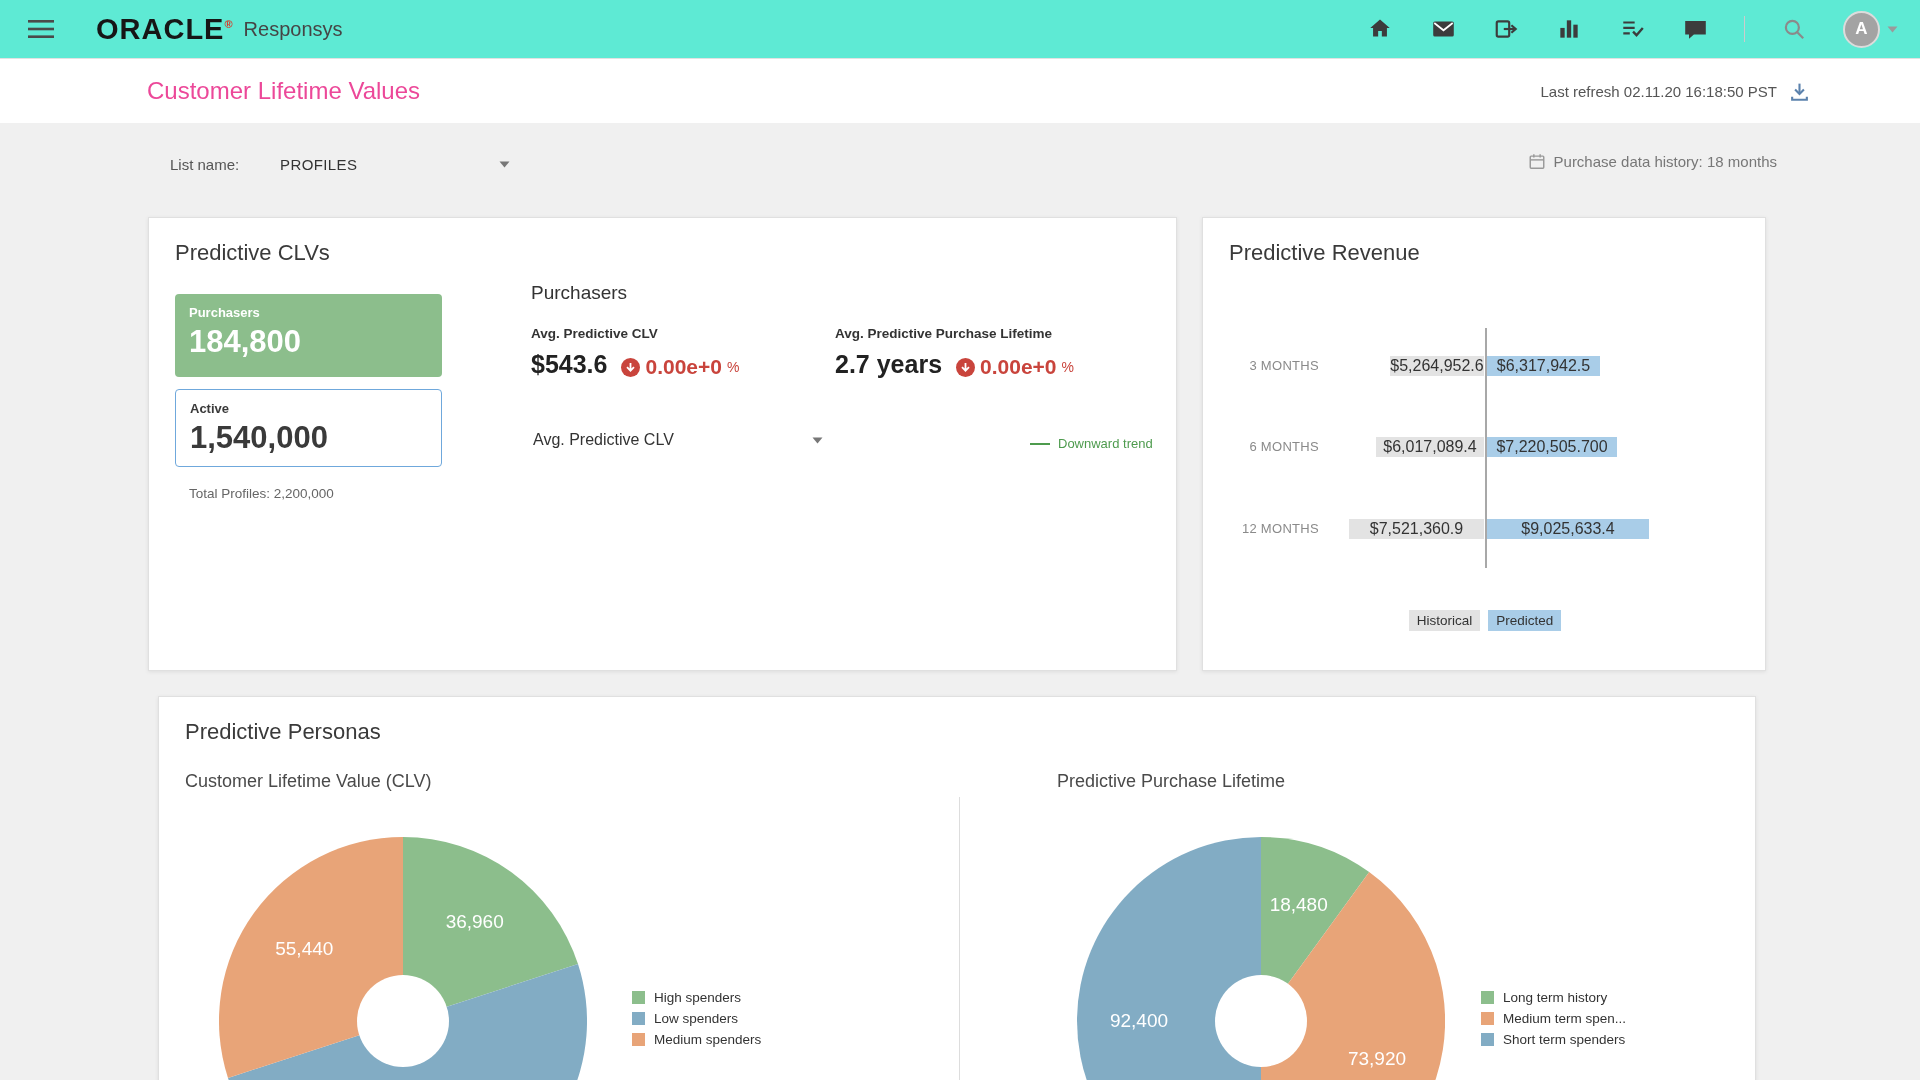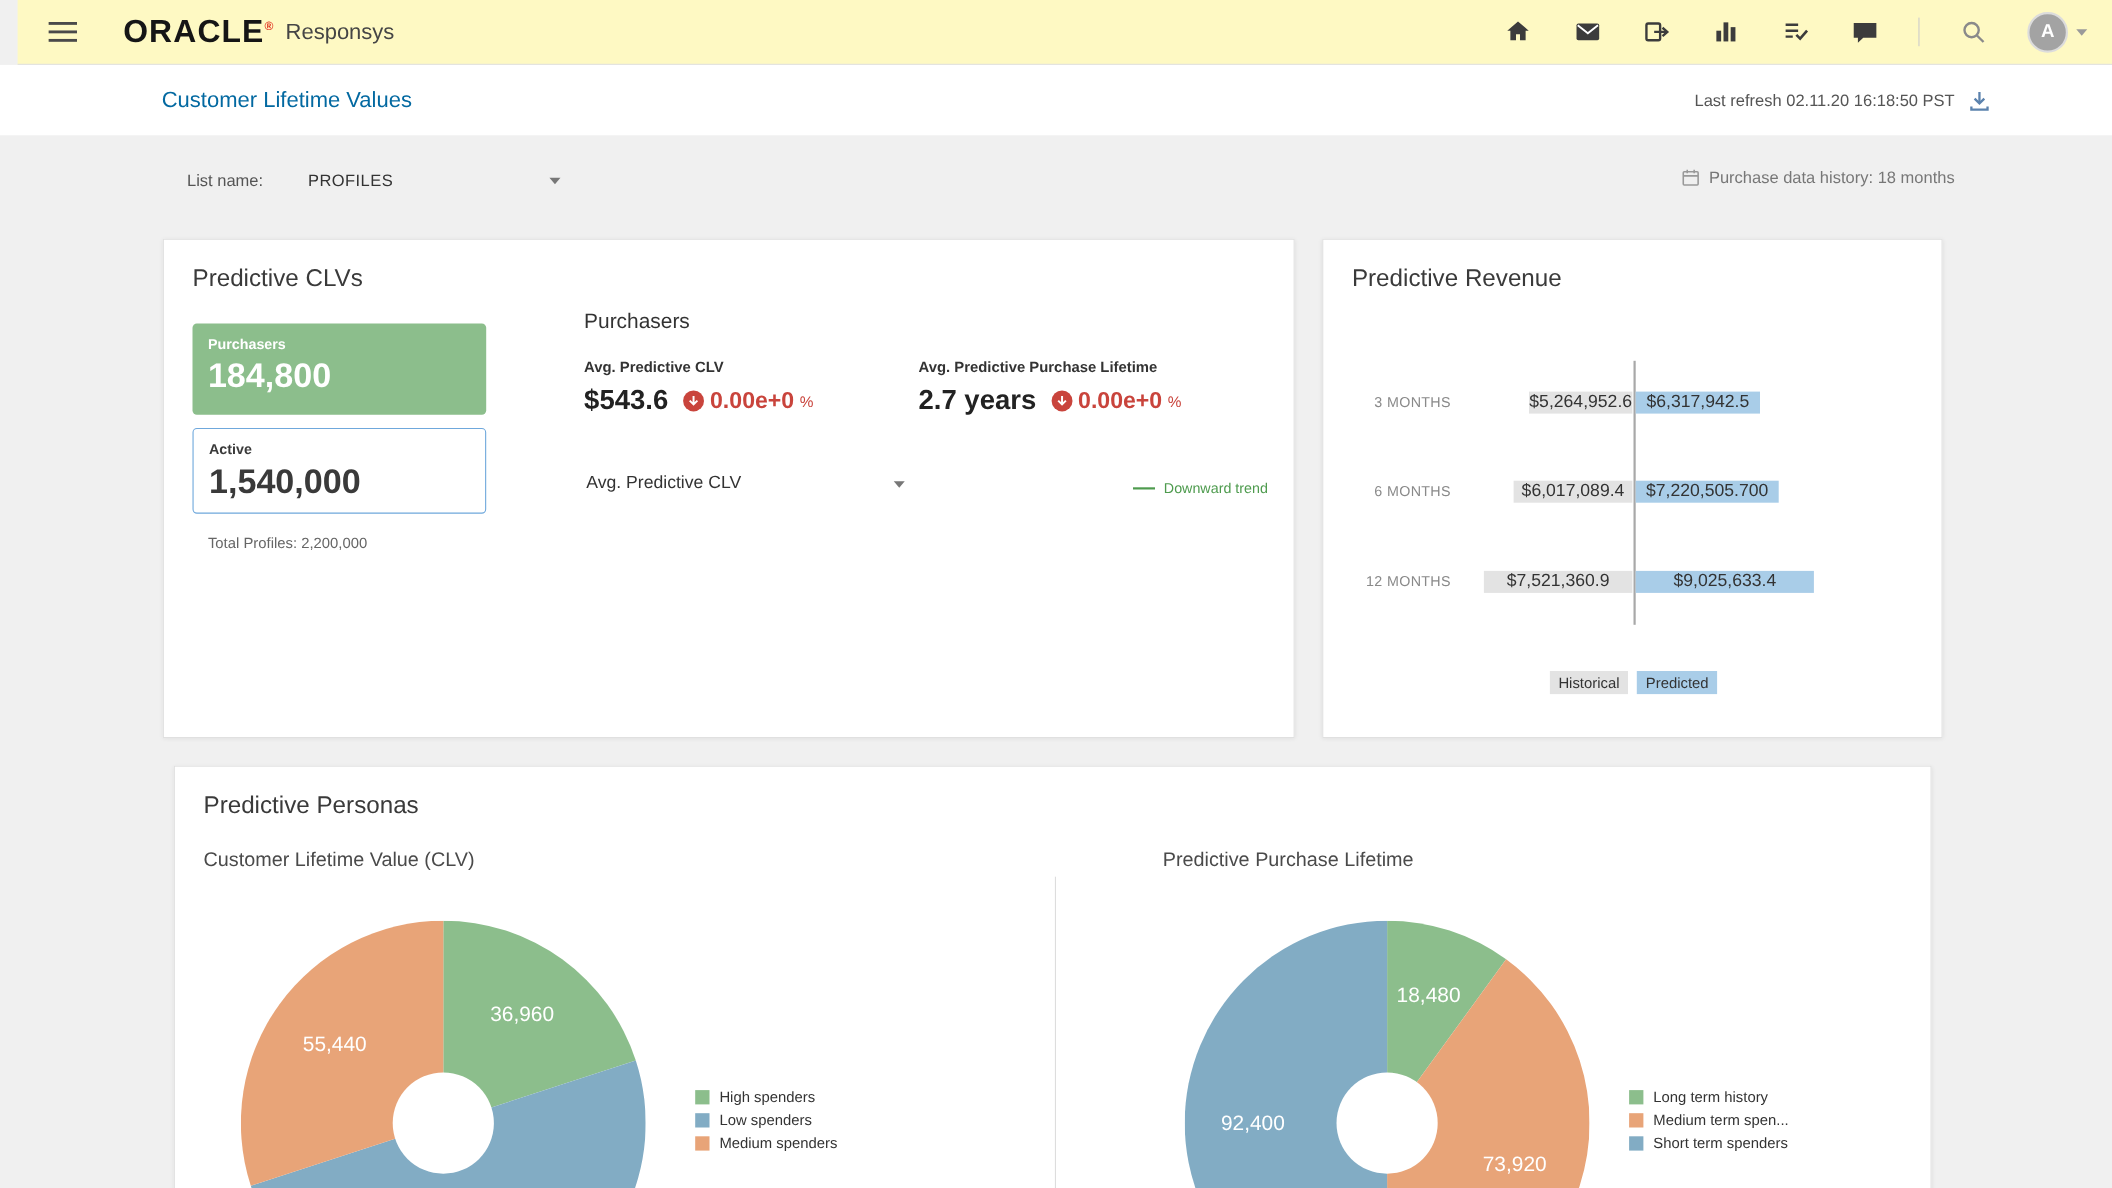--- a/index.html
+++ b/index.html
@@ -8,22 +8,22 @@
     width: 1920px; height: 1080px; overflow: hidden; position: relative;
     background: #f0f0f0;
     font-family: "Liberation Sans", sans-serif;
     color: #333;
   }
   svg text { font-family: "Liberation Sans", sans-serif; }
 
   
   .topbar {
     position: absolute; top: 0; left: 0; right: 0; height: 59px;
-    background: #fef9c3; border-bottom: 1px solid #e2e2e2;
-    display: flex; align-items: center; z-index: 10; margin-left: 16px;
+    background: #5eead4; border-bottom: 1px solid #e2e2e2;
+    display: flex; align-items: center; z-index: 10;
   }
   .hamburger { margin-left: 28px; cursor: pointer; display: flex; }
   .brand { margin-left: 42px; font-size: 29px; font-weight: bold; letter-spacing: 1px; color: #161616; }
   .brand sup { color: #e0301e; font-size: 11px; font-weight: bold; }
   .product { margin-left: 10px; font-size: 20px; color: #454545; }
   .topbar-right { margin-left: auto; display: flex; align-items: center; gap: 35px; margin-right: 22px; }
   .tb-icon { width: 28px; height: 28px; display: flex; align-items: center; justify-content: center; cursor: pointer; }
   .tb-divider { width: 1px; height: 26px; background: #ccc; }
   .avatar-wrap { display: flex; align-items: center; gap: 7px; cursor: pointer; }
   .avatar {
@@ -31,21 +31,21 @@
     color: #fff; display: flex; align-items: center; justify-content: center;
     font-size: 17px; font-weight: bold; border: 2px solid #dcdcdc;
   }
 
   
   .page-header {
     position: absolute; top: 59px; left: 0; right: 0; height: 64px;
     background: #fff; display: flex; align-items: center;
     padding: 0 110px 0 147px;
   }
-  .page-title { font-size: 20px; color: #0369a1; }
+  .page-title { font-size: 24px; color: #ec4899; }
   .header-right { margin-left: auto; display: flex; align-items: center; gap: 12px; }
   .last-refresh { font-size: 15px; color: #555; }
   .dl-icon { cursor: pointer; display: flex; }
 
   
   .list-label { position: absolute; left: 170px; top: 156px; font-size: 15px; color: #555; }
   .list-select {
     position: absolute; left: 280px; top: 151px; width: 230px; height: 26px;
     display: flex; align-items: center; justify-content: space-between;
     font-size: 15px; color: #333; cursor: pointer; letter-spacing: 0.4px;
@@ -70,21 +70,21 @@
   .tile-purchasers { top: 76px; height: 83px; background: #8cbe8c; color: #fff; }
   .tile-active { top: 171px; height: 78px; background: #fff; border: 1px solid #6fa8dc; color: #3a3a3a; }
   .tile-label { font-size: 13px; font-weight: bold; }
   .tile-value { font-size: 31px; font-weight: bold; margin-top: 4px; }
   .total-profiles { position: absolute; left: 40px; top: 268px; font-size: 13.5px; color: #666; }
   .section-title { position: absolute; left: 382px; top: 64px; font-size: 19px; color: #333; }
   .metric { position: absolute; top: 108px; }
   #metric-0 { left: 382px; }
   #metric-1 { left: 686px; }
   .metric-label { font-size: 13.5px; font-weight: bold; color: #333; }
-  .metric-row { display: flex; align-items: center; gap: 14px; margin-top: 9px; }
+  .metric-row { display: flex; align-items: flex-end; gap: 14px; margin-top: 9px; }
   .metric-value { font-size: 25px; font-weight: bold; color: #222; }
   .metric-change { display: flex; align-items: center; gap: 5px; }
   .change-badge {
     width: 19px; height: 19px; border-radius: 50%; background: #c9443c;
     display: flex; align-items: center; justify-content: center;
   }
   .change-text { font-size: 21px; font-weight: bold; color: #c9443c; }
   .change-unit { font-size: 14px; color: #c9443c; }
   .metric-select {
     position: absolute; left: 384px; top: 213px; width: 290px;

